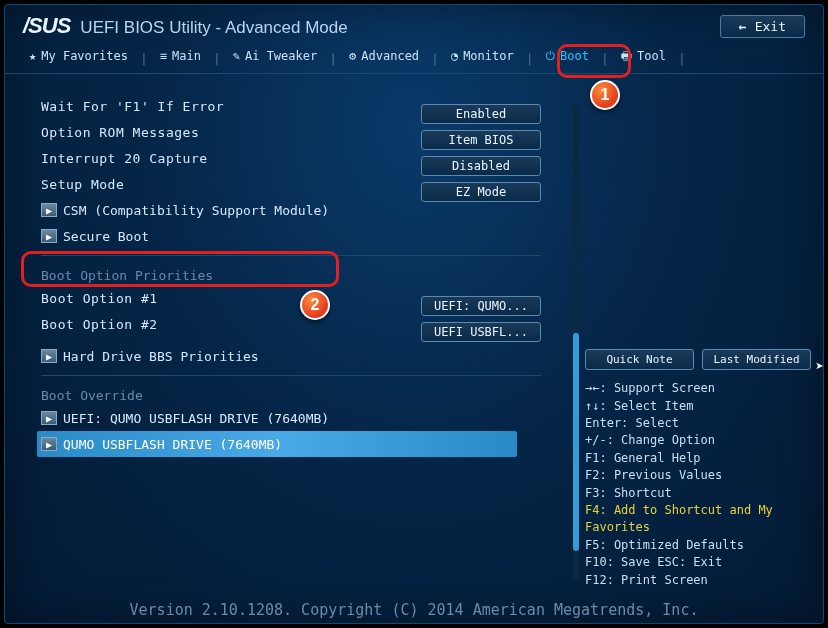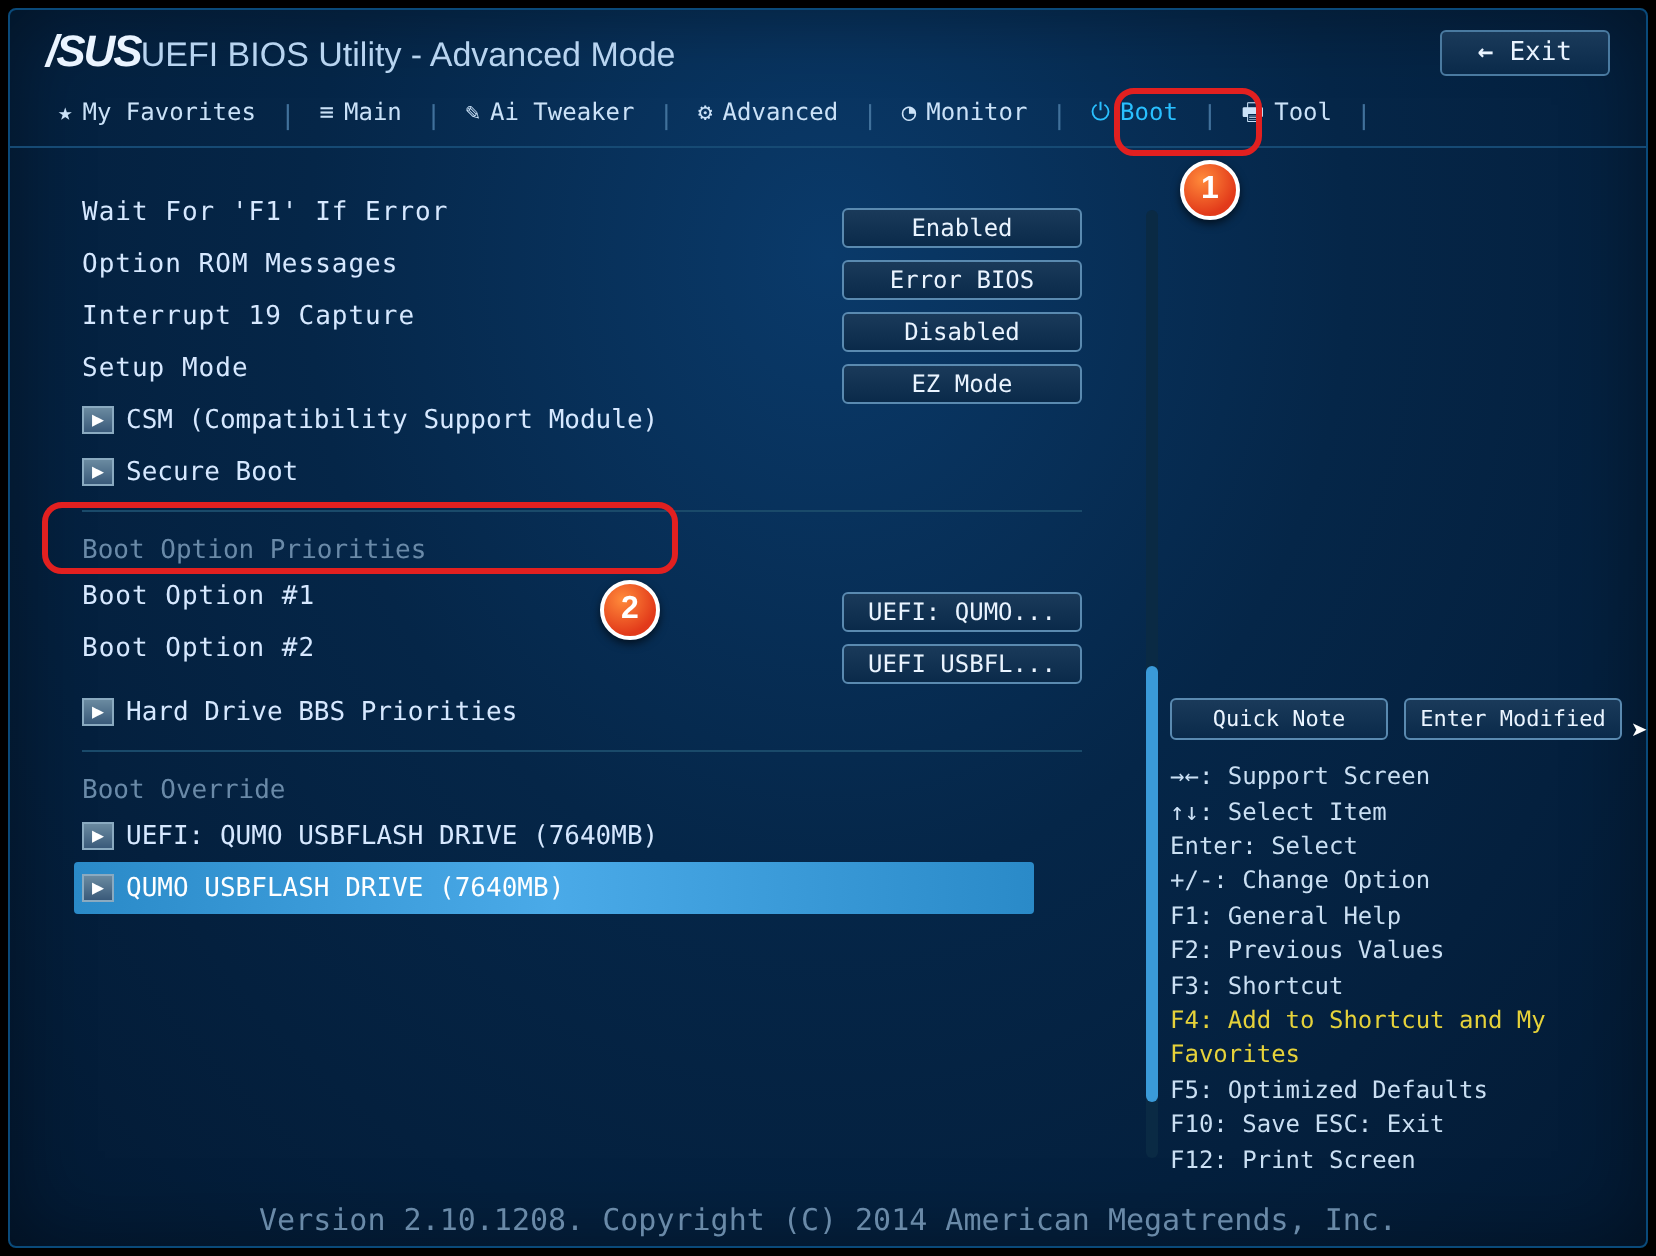--- a/index.html
+++ b/index.html
@@ -16,21 +16,21 @@
   position: absolute; inset: 4px;
   background: radial-gradient(ellipse at center 20%, #0a3a6a 0%, #052648 45%, #031a34 100%);
   border: 1px solid #0a4a7a;
   border-radius: 4px;
   box-shadow: inset 0 0 40px rgba(0,0,0,.4);
 }
 .titlebar {
   display: flex; align-items: center; justify-content: space-between;
   padding: 8px 18px 6px 18px;
 }
-.brand { display: flex; align-items: baseline; }
+.brand { display: flex; align-items: baseline; gap: 10px; }
 .asus-logo {
   font-family: Arial, sans-serif; font-weight: 900;
   font-style: italic; font-size: 22px; letter-spacing: -1px;
   color: #eaf4ff;
 }
 .utility-title { font-size: 17px; color: #b8d4f0; font-family: Arial, sans-serif; }
 .exit-btn {
   background: linear-gradient(#1a3a5a,#0a2a4a);
   border: 1px solid #4a7aa0; border-radius: 3px;
   padding: 3px 18px; color: #eaf4ff; font-size: 13px;
@@ -204,24 +204,24 @@
 
   <div class="content">
     <div class="main">
 
       <div class="row">
         <span class="label">Wait For 'F1' If Error</span>
         <span class="val-btn">Enabled</span>
       </div>
       <div class="row">
         <span class="label">Option ROM Messages</span>
-        <span class="val-btn">Error BIOS</span>
-      </div>
-      <div class="row">
-        <span class="label">Interrupt 19 Capture</span>
+        <span class="val-btn">Item BIOS</span>
+      </div>
+      <div class="row">
+        <span class="label">Interrupt 20 Capture</span>
         <span class="val-btn">Disabled</span>
       </div>
       <div class="row">
         <span class="label">Setup Mode</span>
         <span class="val-btn">EZ Mode</span>
       </div>
 
       <div class="row">
         <span class="sub-arrow">
             <span class="arrow-box">▶</span>
@@ -274,21 +274,21 @@
     </div>
 
     <div class="scrollbar">
       <div class="scroll-thumb" style="top:48%; height:46%;"></div>
     </div>
 
     <div class="sidepanel">
       <div class="side-help"></div>
       <div class="side-buttons">
         <button class="side-btn">Quick Note</button>
-        <button class="side-btn">Enter Modified</button>
+        <button class="side-btn">Last Modified</button>
       </div>
       <div class="keys">
         <div>→←: Support Screen</div>
         <div>↑↓: Select Item</div>
         <div>Enter: Select</div>
         <div>+/-: Change Option</div>
         <div>F1: General Help</div>
         <div>F2: Previous Values</div>
         <div>F3: Shortcut</div>
         <div class="gold">F4: Add to Shortcut and My Favorites</div>

